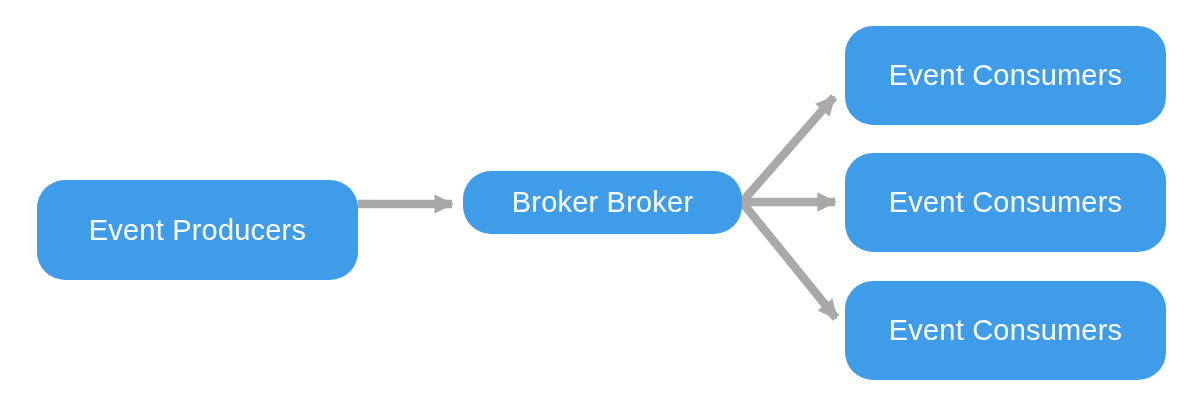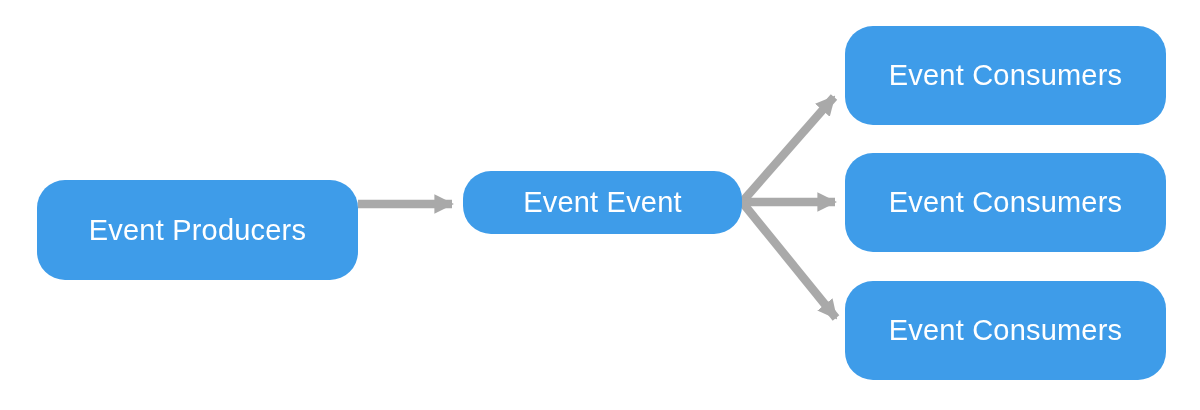--- a/index.html
+++ b/index.html
@@ -66,21 +66,21 @@
     <line class="arrow-line" x1="742" y1="202" x2="834" y2="97" marker-end="url(#arrowhead)"></line>
     <line class="arrow-line" x1="742" y1="202" x2="835" y2="202" marker-end="url(#arrowhead)"></line>
     <line class="arrow-line" x1="742" y1="202" x2="836" y2="318" marker-end="url(#arrowhead)"></line>
   </svg>
 
   <div class="node node-producers">
     <span>Event Producers</span>
   </div>
 
   <div class="node node-broker">
-    <span>Event Event</span>
+    <span>Broker Broker</span>
   </div>
 
   <div class="node node-consumer-1">
     <span>Event Consumers</span>
   </div>
 
   <div class="node node-consumer-2">
     <span>Event Consumers</span>
   </div>
 

